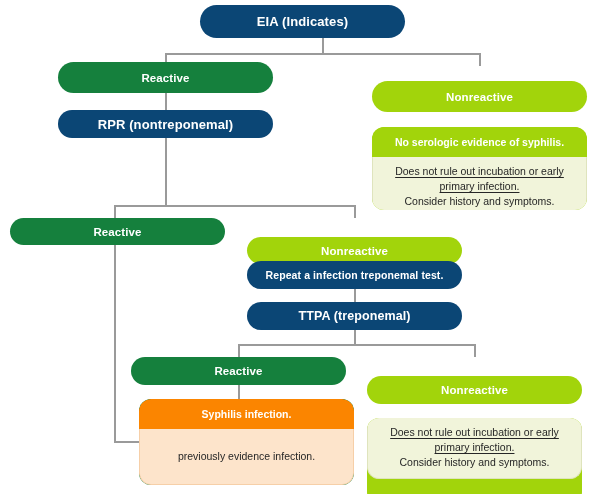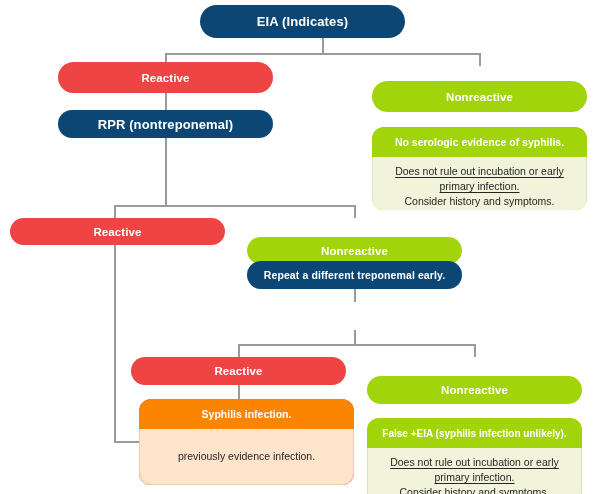--- a/index.html
+++ b/index.html
@@ -22,21 +22,21 @@
     position:absolute;
     border-radius:17px;
     display:flex; align-items:center; justify-content:center;
     text-align:center;
     color:#ffffff;
     font-weight:bold;
     letter-spacing:.1px;
     z-index:3;
   }
   .navy   { background:#0b4675; }
-  .orange { background:#ef4444; }
+  .orange { background:#15803d; }
   .green  { background:#a2d40b;margin-top:19px; }
 
   
   .card {
     position:absolute;
     border-radius:12px;
     overflow:hidden;
     z-index:3;
   }
   .card .head {
@@ -116,36 +116,36 @@
       <span class="ln u">Does not rule out incubation or early</span>
       <span class="ln u">primary infection.</span>
       <span class="ln">Consider history and symptoms.</span>
     </div>
   </div>
 
   <div class="pill orange" style="left:10px; top:218px; width:215px; height:27px; font-size:11.5px;">Reactive</div>
 
   <div class="pill green" style="left:247px; top:218px; width:215px; height:27px; font-size:11.5px;">Nonreactive</div>
 
-  <div class="pill navy" style="left:247px; top:261px; width:215px; height:28px; font-size:10.5px;">Repeat a different treponemal early.</div>
+  <div class="pill navy" style="left:247px; top:261px; width:215px; height:28px; font-size:10.5px;">Repeat a infection treponemal test.</div>
 
+  <div class="pill navy" style="left:247px; top:302px; width:215px; height:28px; font-size:12.5px;">TTPA (treponemal)</div>
 
   <div class="pill orange" style="left:131px; top:357px; width:215px; height:28px; font-size:11.5px;">Reactive</div>
 
   <div class="pill green" style="left:367px; top:357px; width:215px; height:28px; font-size:11.5px;">Nonreactive</div>
 
   <div class="card orange" style="left:139px; top:399px; width:215px; height:86px;">
     <div class="head">Syphilis infection.</div>
     <div class="body" style="height:56px;">
       <span class="ln">previously evidence infection.</span>
     </div>
   </div>
 
   <div class="card green" style="left:367px; top:399px; width:215px; height:86px;">
-    <div class="head" style="font-size:10px;">False +EIA (syphilis infection unlikely).</div>
     <div class="body">
       <span class="ln u">Does not rule out incubation or early</span>
       <span class="ln u">primary infection.</span>
       <span class="ln">Consider history and symptoms.</span>
     </div>
   </div>
 
 </div>
 
 </body></html>

